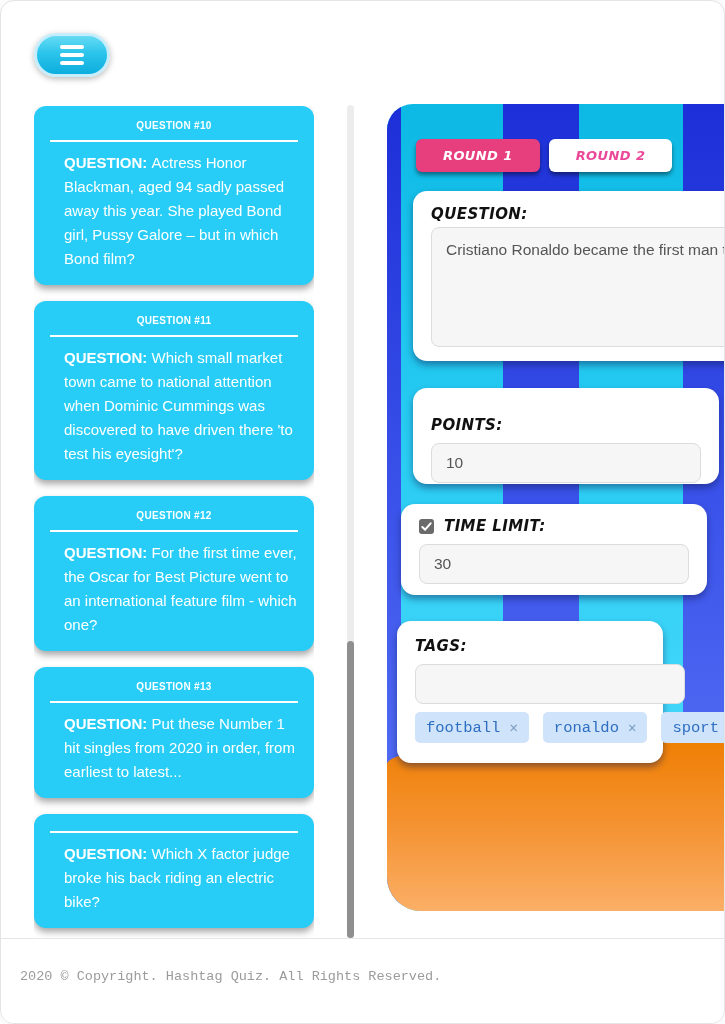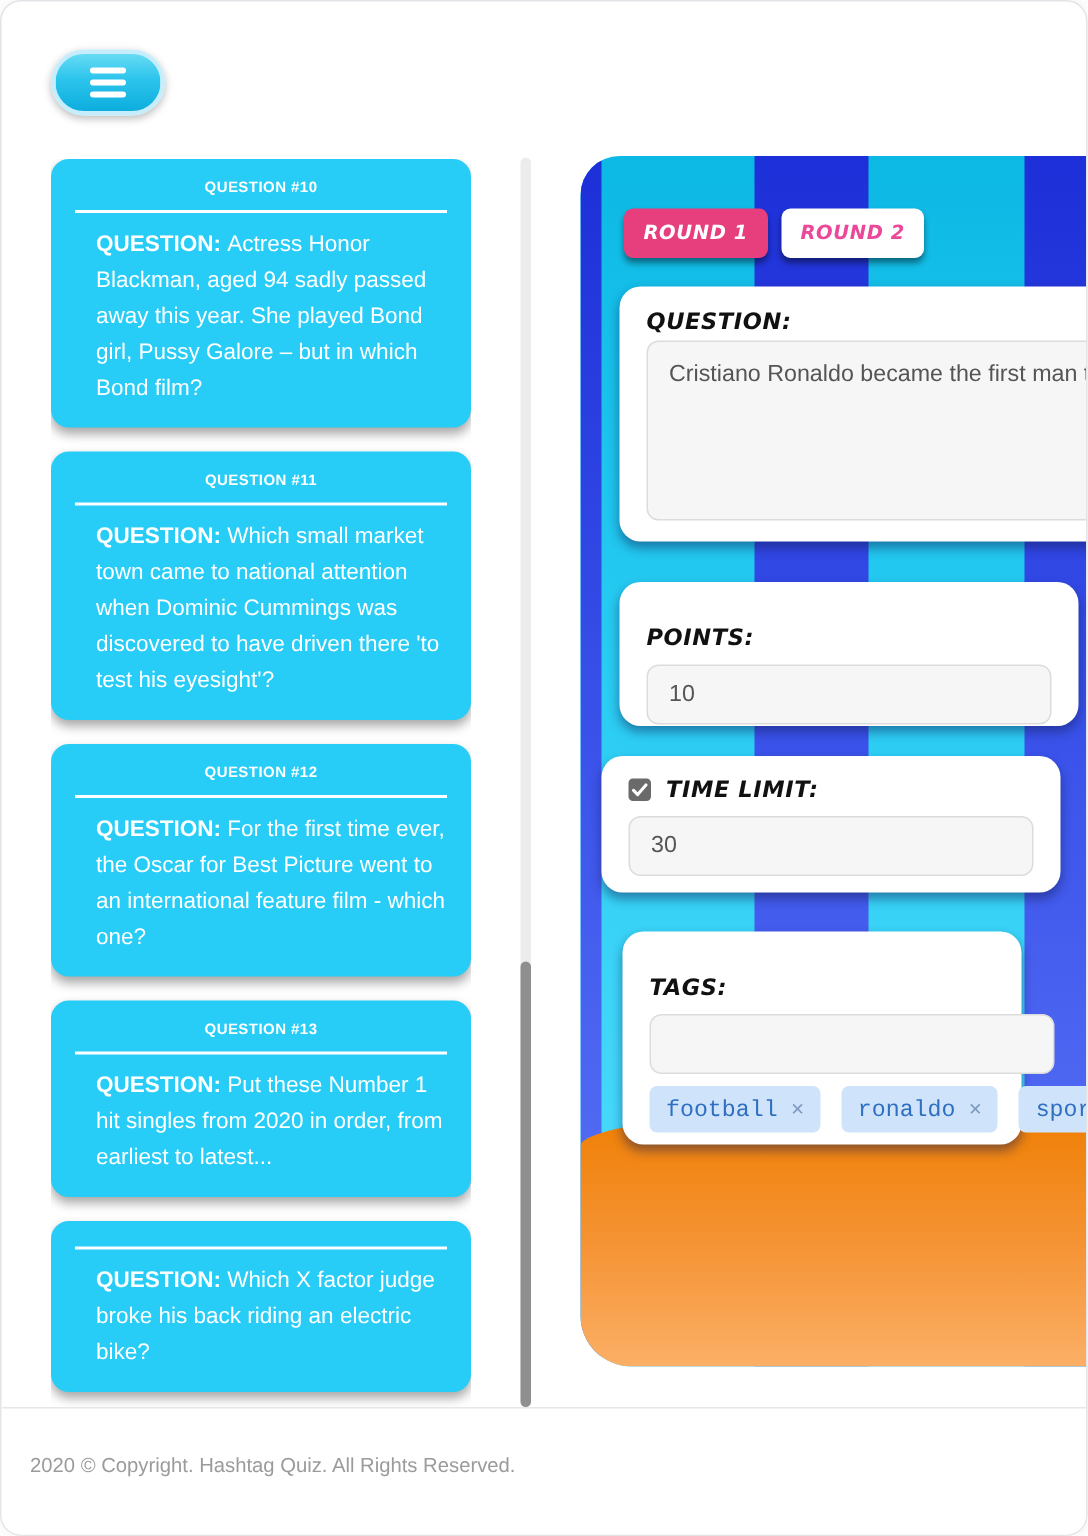--- a/index.html
+++ b/index.html
@@ -41,21 +41,21 @@
   .stripe.a { left:116px; width:76px; }
   .stripe.b { left:296px; width:84px; }
   .orange { position:absolute; left:0; right:0; top:630px; bottom:0;
     background:linear-gradient(180deg,#ef7d00 0%,#f59435 55%,#fbaf66 100%);
     border-top-left-radius:320px 30px; }
 
   .comic { font-family:"DejaVu Sans", sans-serif; font-style:italic; font-weight:800;
     letter-spacing:.4px; }
 
   .rounds { position:absolute; left:29px; top:35px; display:flex; gap:9px; }
-  .round-btn { height:33px; padding:0 13px; border:none; border-radius:6px; cursor:pointer;
+  .round-btn { height:33px; padding:0 27px; border:none; border-radius:6px; cursor:pointer;
     font-size:13px; box-shadow:0 3px 4px rgba(0,0,0,.45); }
   .round-btn.active { background:#e73e7d; color:#fff; }
   .round-btn.inactive { background:#fff; color:#ec4899; }
 
   .card { position:absolute; background:#fff; border-radius:14px;
     box-shadow:0 4px 7px rgba(15,25,80,.45); }
   .card .lbl { font-size:15px; color:#111; }
   .field { background:#f6f6f6; border:1px solid #dcdcdc; border-radius:8px;
     color:#555; font-size:15.5px; font-family:"Liberation Sans", sans-serif; }
 
@@ -65,29 +65,29 @@
 
   .points-card { left:26px; top:284px; width:306px; height:96px; padding:28px 18px; }
   .inp { display:block; width:270px; height:40px; padding:0 14px; margin-top:9px; outline:none; }
 
   .time-card { left:14px; top:400px; width:306px; height:91px; padding:13px 18px; }
   .chk-row { display:flex; align-items:center; gap:10px; }
   .checkbox { width:15px; height:15px; background:#6a6a6a; border-radius:3px;
     display:flex; align-items:center; justify-content:center; cursor:pointer; }
   .checkbox svg { width:11px; height:11px; }
 
-  .tags-card { left:28px; top:517px; width:266px; height:142px; padding:28px 18px; }
+  .tags-card { left:10px; top:517px; width:266px; height:142px; padding:16px 18px; }
   .chips { display:flex; gap:14px; margin-top:8px;font-family:Liberation Mono, monospace; }
   .chip { background:#cfe3fa; color:#2f6fc2; border-radius:5px; height:31px;
     display:flex; align-items:center; padding:0 11px; font-size:15.5px; }
   .chip .x { margin-left:9px; color:#7e9cc0; font-weight:bold; font-size:14px; cursor:pointer; }
 
   
   .footer { position:absolute; left:0; right:0; top:937px; height:87px; background:#fff;
-    border-top:1px solid #e7e7e7; }
+    border-top:1px solid #e7e7e7;font-family:Liberation Mono, monospace; }
   .footer span { position:absolute; left:19px; top:30px; font-size:13.5px; color:#9b9b9b; }
 </style>
 </head>
 <body>
 
 <div class="page">
 
   <button class="menu-btn">
     <span class="menu-icon">
         <i></i>

